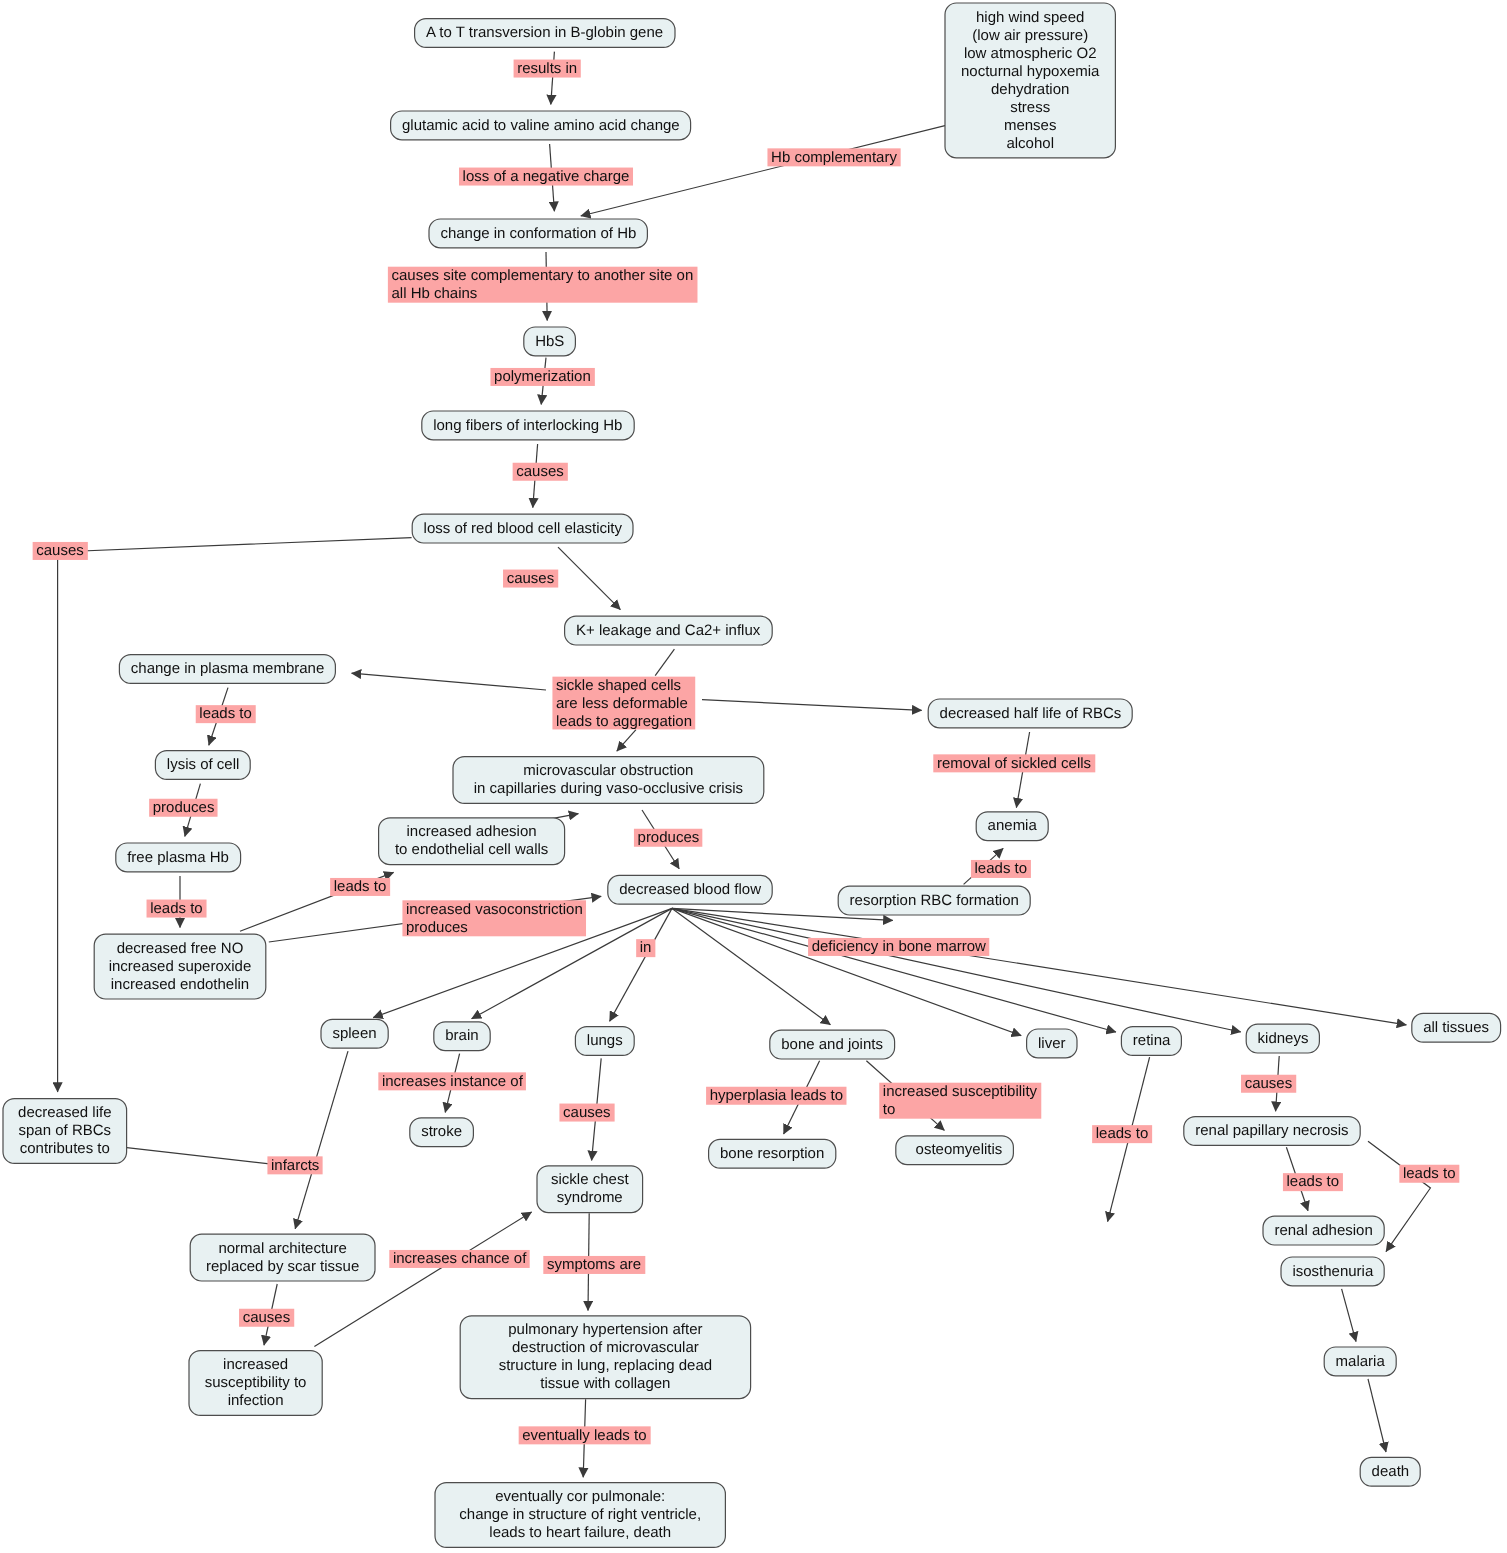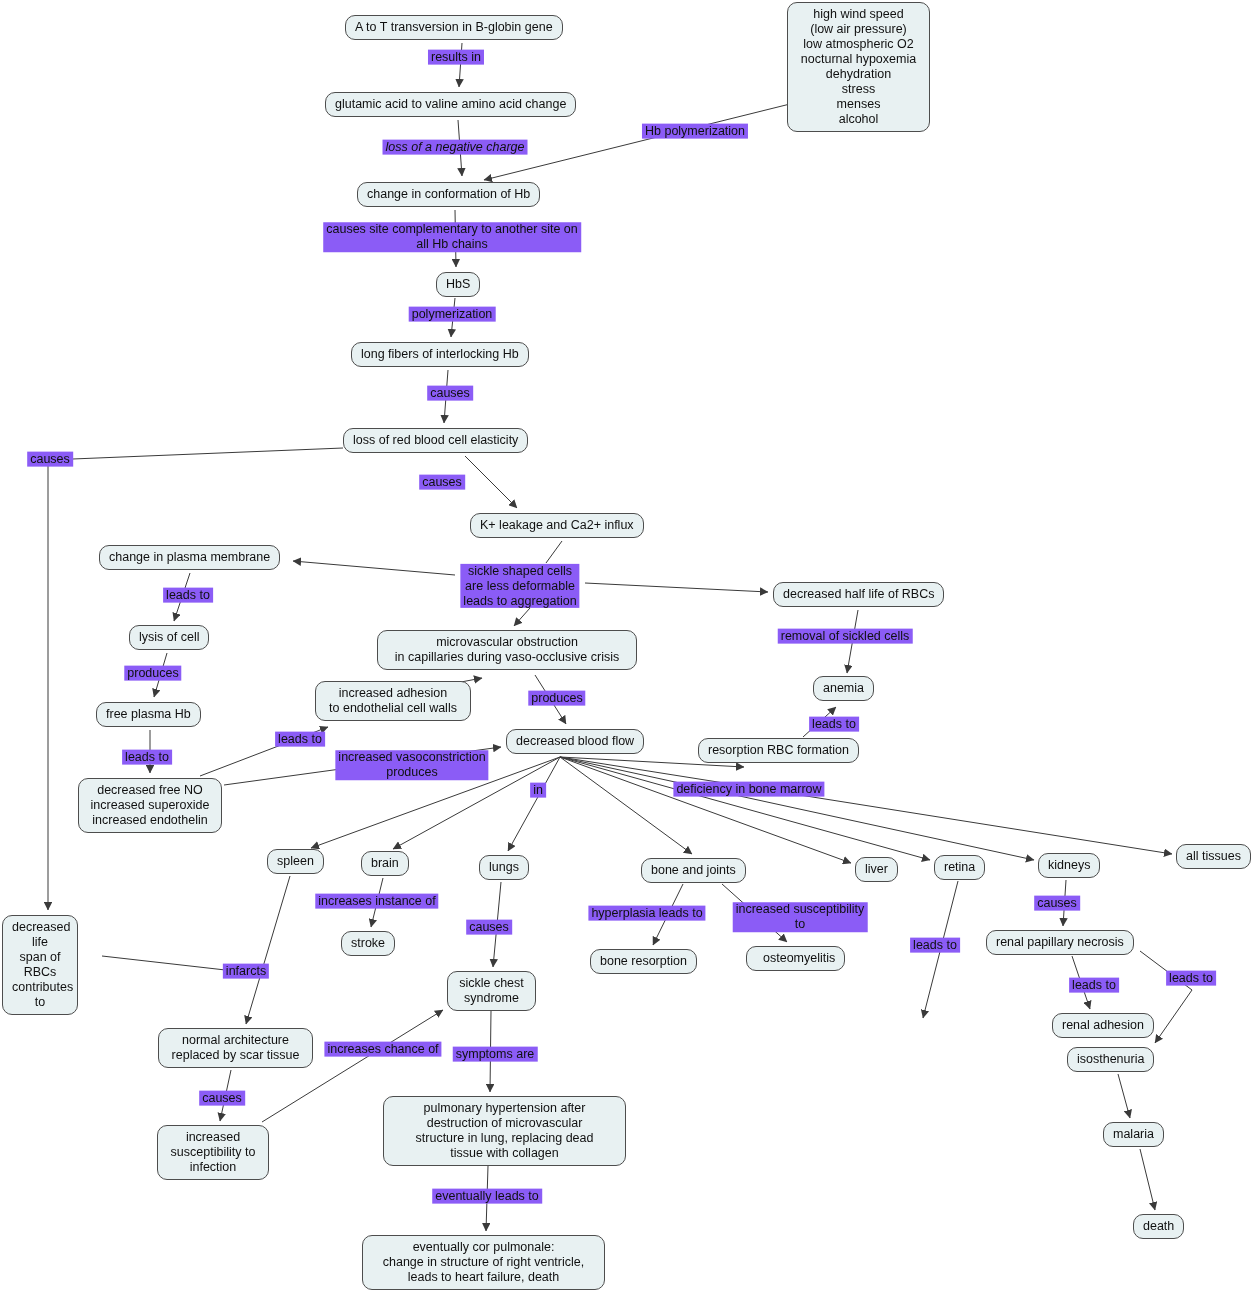--- a/index.html
+++ b/index.html
@@ -22,25 +22,24 @@
     font-size:12.5px;
     line-height:1.2;
     text-align:center;
     white-space:pre-line;
     color:#101010;
     box-sizing:border-box;
   }
   .edge-label{
     position:absolute;
     transform:translate(-50%,-50%);
-    background:#8b5cf6;
+    background:#fca5a5;
     padding:0 3px;
     font-size:12.5px;
     line-height:1.18;
-    text-align:center;
     white-space:pre-line;
     color:#101010;
   }
 </style>
 </head>
 <body>
 
 <div id="map">
 
   <svg id="edges" width="1256" height="1294" viewBox="0 0 1256 1294">
@@ -127,21 +126,21 @@
 increased superoxide
 increased endothelin</div>
   <div class="node" style="left:267px;top:849px;">spleen</div>
   <div class="node" style="left:361px;top:851px;">brain</div>
   <div class="node" style="left:479px;top:855px;">lungs</div>
   <div class="node" style="left:641px;top:858px;">bone and joints</div>
   <div class="node" style="left:855px;top:857px;">liver</div>
   <div class="node" style="left:934px;top:855px;">retina</div>
   <div class="node" style="left:1038px;top:853px;">kidneys</div>
   <div class="node" style="left:1176px;top:844px;">all tissues</div>
-  <div class="node" style="left:2px;top:915px;width:76px;">decreased life
+  <div class="node" style="left:2px;top:915px;width:104px;">decreased life
 span of RBCs
 contributes to</div>
   <div class="node" style="left:341px;top:931px;">stroke</div>
   <div class="node" style="left:590px;top:949px;">bone resorption</div>
   <div class="node" style="left:746px;top:946px;padding-left:16px;">osteomyelitis</div>
   <div class="node" style="left:986px;top:930px;">renal papillary necrosis</div>
   <div class="node" style="left:447px;top:971px;width:89px;">sickle chest
 syndrome</div>
   <div class="node" style="left:158px;top:1028px;width:155px;">normal architecture
 replaced by scar tissue</div>
@@ -154,22 +153,22 @@
 destruction of microvascular
 structure in lung, replacing dead
 tissue with collagen</div>
   <div class="node" style="left:1103px;top:1122px;">malaria</div>
   <div class="node" style="left:1133px;top:1214px;">death</div>
   <div class="node" style="left:362px;top:1235px;width:243px;">eventually cor pulmonale:
 change in structure of right ventricle,
 leads to heart failure, death</div>
 
   <div class="edge-label" style="left:456px;top:57px;">results in</div>
-  <div class="edge-label" style="left:695px;top:131px;">Hb polymerization</div>
-  <div class="edge-label" style="left:455px;top:147px;font-style:italic;">loss of a negative charge</div>
+  <div class="edge-label" style="left:695px;top:131px;">Hb complementary</div>
+  <div class="edge-label" style="left:455px;top:147px;">loss of a negative charge</div>
   <div class="edge-label" style="left:452px;top:237px;">causes site complementary to another site on
 all Hb chains</div>
   <div class="edge-label" style="left:452px;top:314px;">polymerization</div>
   <div class="edge-label" style="left:450px;top:393px;">causes</div>
   <div class="edge-label" style="left:50px;top:459px;">causes</div>
   <div class="edge-label" style="left:442px;top:482px;">causes</div>
   <div class="edge-label" style="left:520px;top:586px;">sickle shaped cells
 are less deformable
 leads to aggregation</div>
   <div class="edge-label" style="left:188px;top:595px;">leads to</div>

